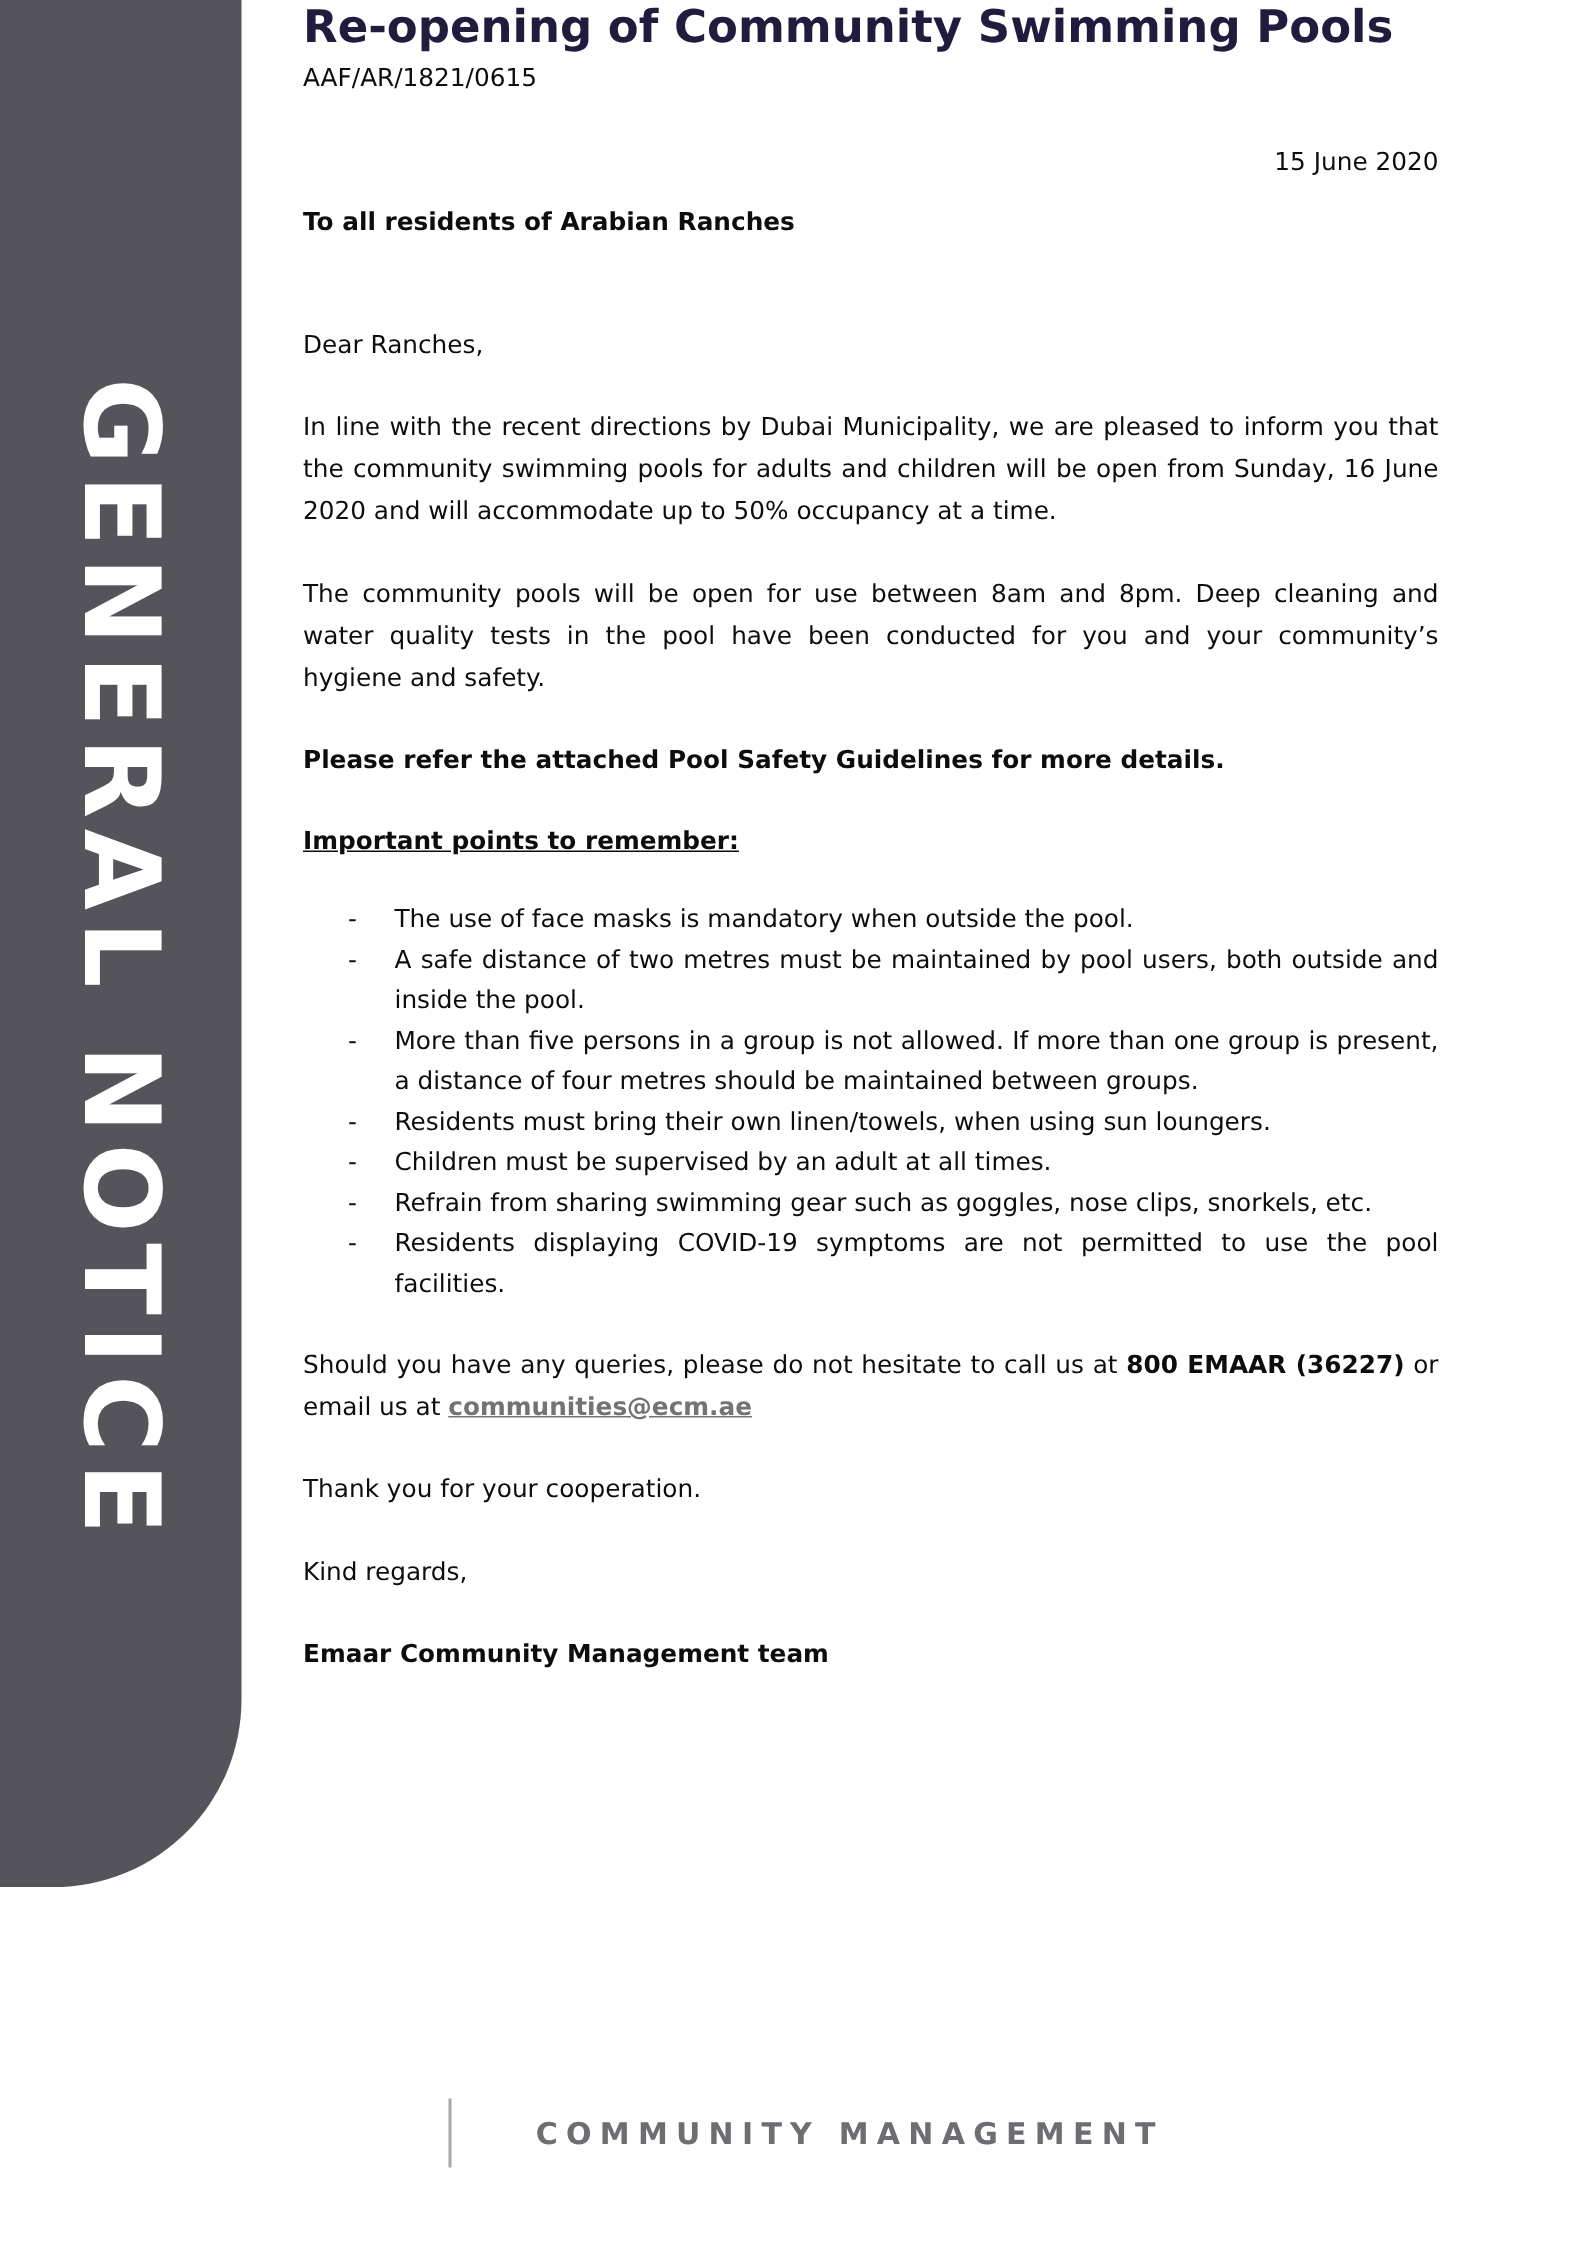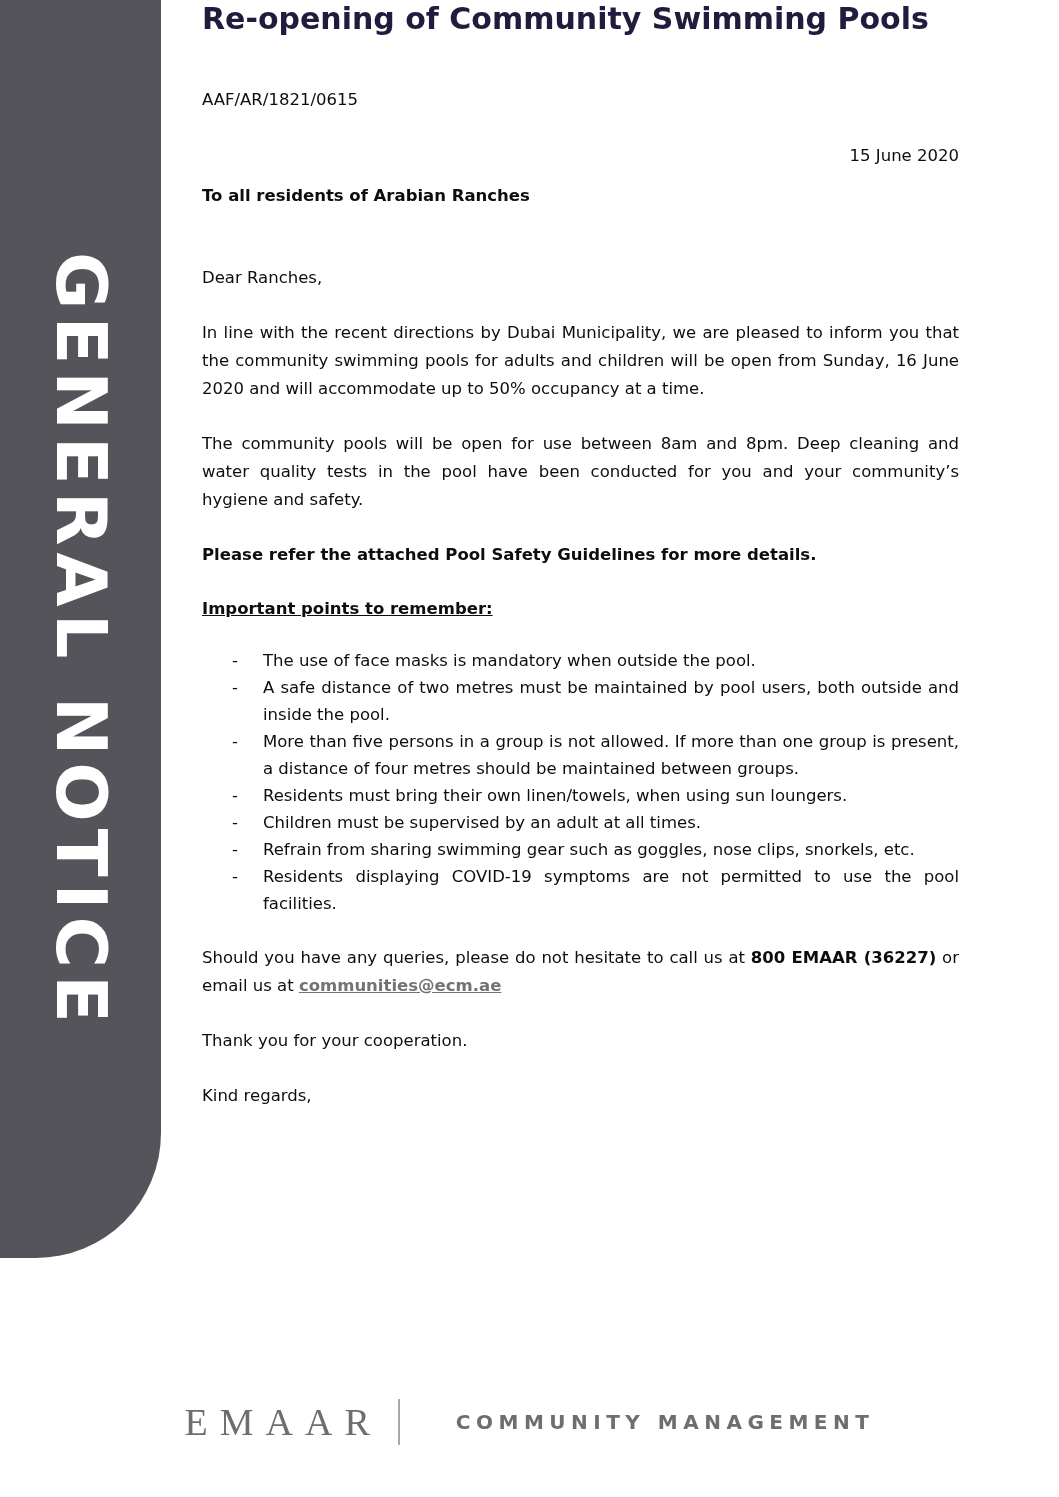--- a/index.html
+++ b/index.html
@@ -26,21 +26,21 @@
   }
   
   .content {
     position:absolute; left:202px; top:0; width:757px;
     font-size:16.5px; line-height:28px; color:#0d0d0d;
   }
   .title {
     font-size:30px; line-height:38px; font-weight:bold;
     color:#1f1c3e;
   }
-  .ref        { margin-top:48px; }
+  .ref        { }
   .date       { margin-top:28px;text-align:right; }
   .recipient  { margin-top:12px; font-weight:bold; }
   .salutation { margin-top:54px; }
   .para       { margin-top:27px; }
   .justify    { text-align:justify; }
   .bold       { font-weight:bold; }
   .points-heading { margin-top:26px; font-weight:bold; text-decoration:underline; }
   .points { list-style:none; margin-top:24px; }
   .points li {
     display:flex; padding-left:30px; line-height:27px;
@@ -119,19 +119,19 @@
     <li>
       <span class="dash">-</span>
       <span class="pt">Residents displaying COVID-19 symptoms are not permitted to use the pool facilities.</span>
     </li>
   </ul>
 
   <p class="para justify"><span>Should you have any queries, please do not hesitate to call us at </span><strong>800 EMAAR (36227)</strong><span> or email us at </span><a class="email-link">communities@ecm.ae</a></p>
 
   <p class="para">Thank you for your cooperation.</p>
   <p class="para">Kind regards,</p>
+  <p class="signature">Emaar Community Management team</p>
 </main>
 
 <footer class="footer">
-  <span class="brand">EMAAR</span>
   <span class="footer-divider"></span>
   <span class="division">COMMUNITY MANAGEMENT</span>
 </footer>
 
 </body></html>

